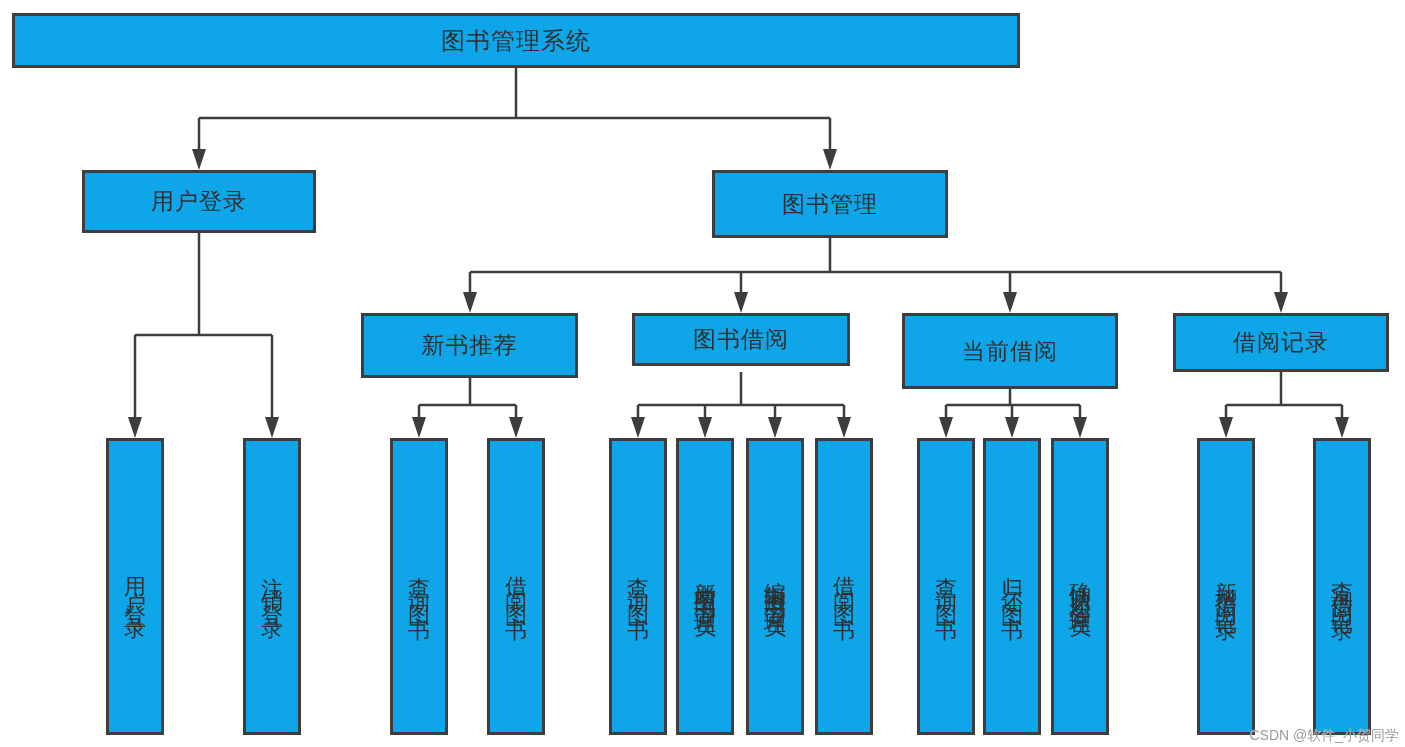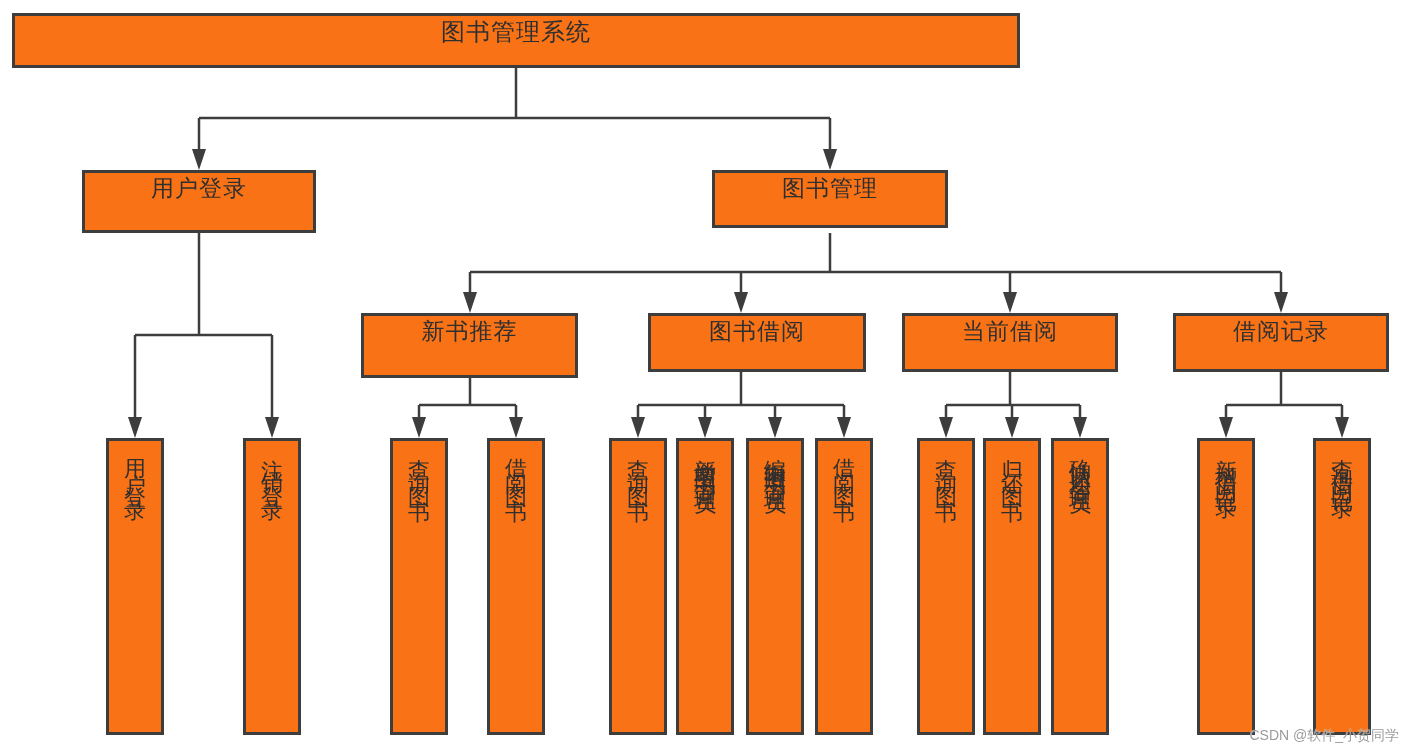--- a/index.html
+++ b/index.html
@@ -20,22 +20,23 @@
     left: 0;
     top: 0;
     width: 1405px;
     height: 747px;
     pointer-events: none;
   }
   .node {
     position: absolute;
     box-sizing: border-box;
     border: 3px solid #3d3d3d;
-    background: #f97316;
+    background: #0ea5e9;
     display: flex;
+    align-items: center;
     justify-content: center;
     color: #2f2f2f;
   }
   .node.h span {
     font-size: 23px;
     letter-spacing: 1px;
     white-space: nowrap;
   }
   .node.root span {
     font-size: 24px;
@@ -110,31 +111,31 @@
     </g>
   </svg>
 
   <div class="node h root" style="left:12px; top:13px; width:1008px; height:55px">
     <span>图书管理系统</span>
   </div>
 
   <div class="node h" style="left:82px; top:170px; width:234px; height:63px">
     <span>用户登录</span>
   </div>
-  <div class="node h" style="left:712px; top:170px; width:236px; height:58px">
+  <div class="node h" style="left:712px; top:170px; width:236px; height:68px">
     <span>图书管理</span>
   </div>
 
   <div class="node h" style="left:361px; top:313px; width:217px; height:65px">
     <span>新书推荐</span>
   </div>
-  <div class="node h" style="left:648px; top:313px; width:218px; height:59px">
+  <div class="node h" style="left:632px; top:313px; width:218px; height:53px">
     <span>图书借阅</span>
   </div>
-  <div class="node h" style="left:902px; top:313px; width:216px; height:59px">
+  <div class="node h" style="left:902px; top:313px; width:216px; height:76px">
     <span>当前借阅</span>
   </div>
   <div class="node h" style="left:1173px; top:313px; width:216px; height:59px">
     <span>借阅记录</span>
   </div>
 
   <div class="node v v4" style="left:106px">
     <span>用户登录</span>
   </div>
   <div class="node v v4" style="left:243px">

